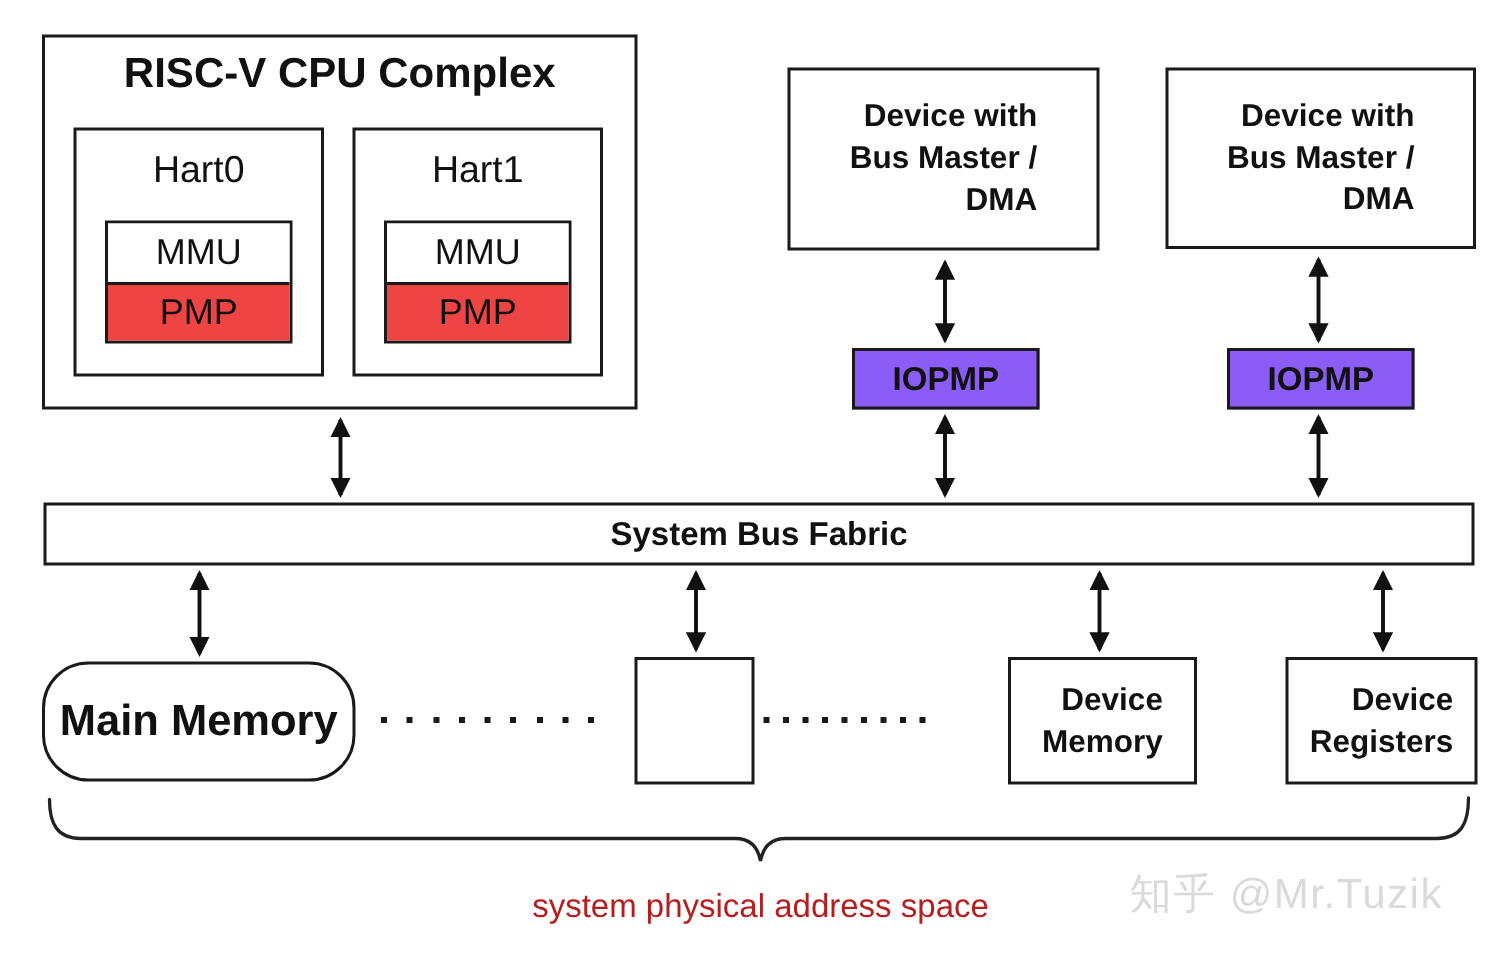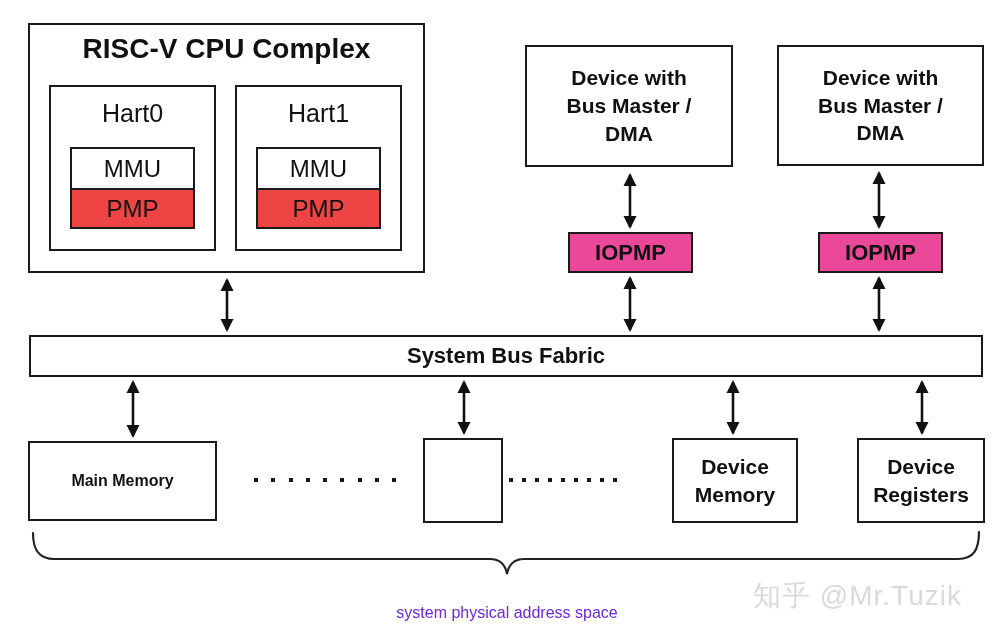--- a/index.html
+++ b/index.html
@@ -7,21 +7,21 @@
     position:relative; width:1001px; height:637px;
     background:#ffffff; overflow:hidden;
     font-family:"Liberation Sans","DejaVu Sans",sans-serif;
     color:#111111;
   }
   .box {
     position:absolute; box-sizing:border-box;
     background:#ffffff; border:2px solid #1a1a1a;
   }
   .center-flex { display:flex; align-items:center; justify-content:center; text-align:center; }
-  .multiline { white-space:pre-line; line-height:1.32; }
+  .multiline { white-space:pre-line; line-height:1.32;text-align:right; }
 
   
   .cpu-complex   { left:28px;  top:23px;  width:397px; height:250px; }
   .cpu-title     { position:absolute; left:28px; top:33px; width:397px; text-align:center;
                    font-weight:bold; font-size:28px; }
   .hart-box      { top:85px; width:167px; height:166px; }
   .hart0         { left:49px; }
   .hart1         { left:235px; }
   .hart-label    { position:absolute; top:99px; width:167px; text-align:center;
                    font-size:25px; }
@@ -34,48 +34,48 @@
   .mmu-cell      { box-sizing:border-box; height:41px; background:#ffffff;
                    border-bottom:2px solid #1a1a1a; font-size:24px; }
   .pmp-cell      { box-sizing:border-box; height:37px; background:#ef4444; font-size:24px; }
 
   
   .dma-box       { font-weight:bold; font-size:21px; }
   .dma-1         { left:525px; top:45px; width:208px; height:122px; }
   .dma-2         { left:777px; top:45px; width:207px; height:121px; }
 
   
-  .iopmp         { background:#ec4899; font-weight:bold; font-size:22px; }
+  .iopmp         { background:#8b5cf6; font-weight:bold; font-size:22px; }
   .iopmp-1       { left:568px; top:232px; width:125px; height:41px; }
   .iopmp-2       { left:818px; top:232px; width:125px; height:41px; }
 
   
   .bus-bar       { left:29px; top:335px; width:954px; height:42px;
                    font-weight:bold; font-size:22px;text-align:center; }
 
   
-  .main-memory   { left:28px;  top:441px; width:189px; height:80px;
-                   font-weight:bold; font-size:16px; }
+  .main-memory   { left:28px;  top:441px; width:209px; height:80px;
+                   font-weight:bold; font-size:29px;border-radius:31px; }
   .empty-box     { left:423px; top:438px; width:80px;  height:85px; }
   .device-memory { left:672px; top:438px; width:126px; height:85px;
                    font-weight:bold; font-size:21px; }
   .device-regs   { left:857px; top:438px; width:128px; height:85px;
                    font-weight:bold; font-size:21px; }
 
   
   .dots { position:absolute; display:flex; justify-content:space-between; align-items:center; }
   .dots i { display:block; width:4px; height:4px; background:#1a1a1a; }
   .dots-1 { left:254px; top:477px; width:142px; height:6px; }
   .dots-2 { left:509px; top:477px; width:108px; height:6px; }
 
   
   .overlay { position:absolute; left:0; top:0; width:1001px; height:637px; pointer-events:none; }
 
   .caption { position:absolute; left:257px; top:591px; width:500px; text-align:center;
-             font-size:16px; color:#6d28d9;margin-top:13px; }
+             font-size:22px; color:#b91c1c; }
   .watermark { position:absolute; left:753px; top:577px; width:245px;
                font-size:28px; color:#dadada; text-shadow:1px 1px 0 #ffffff;
                letter-spacing:1px; white-space:nowrap; }
 </style>
 </head>
 <body>
 
 <div class="page">
 
   <div class="box cpu-complex"></div>

